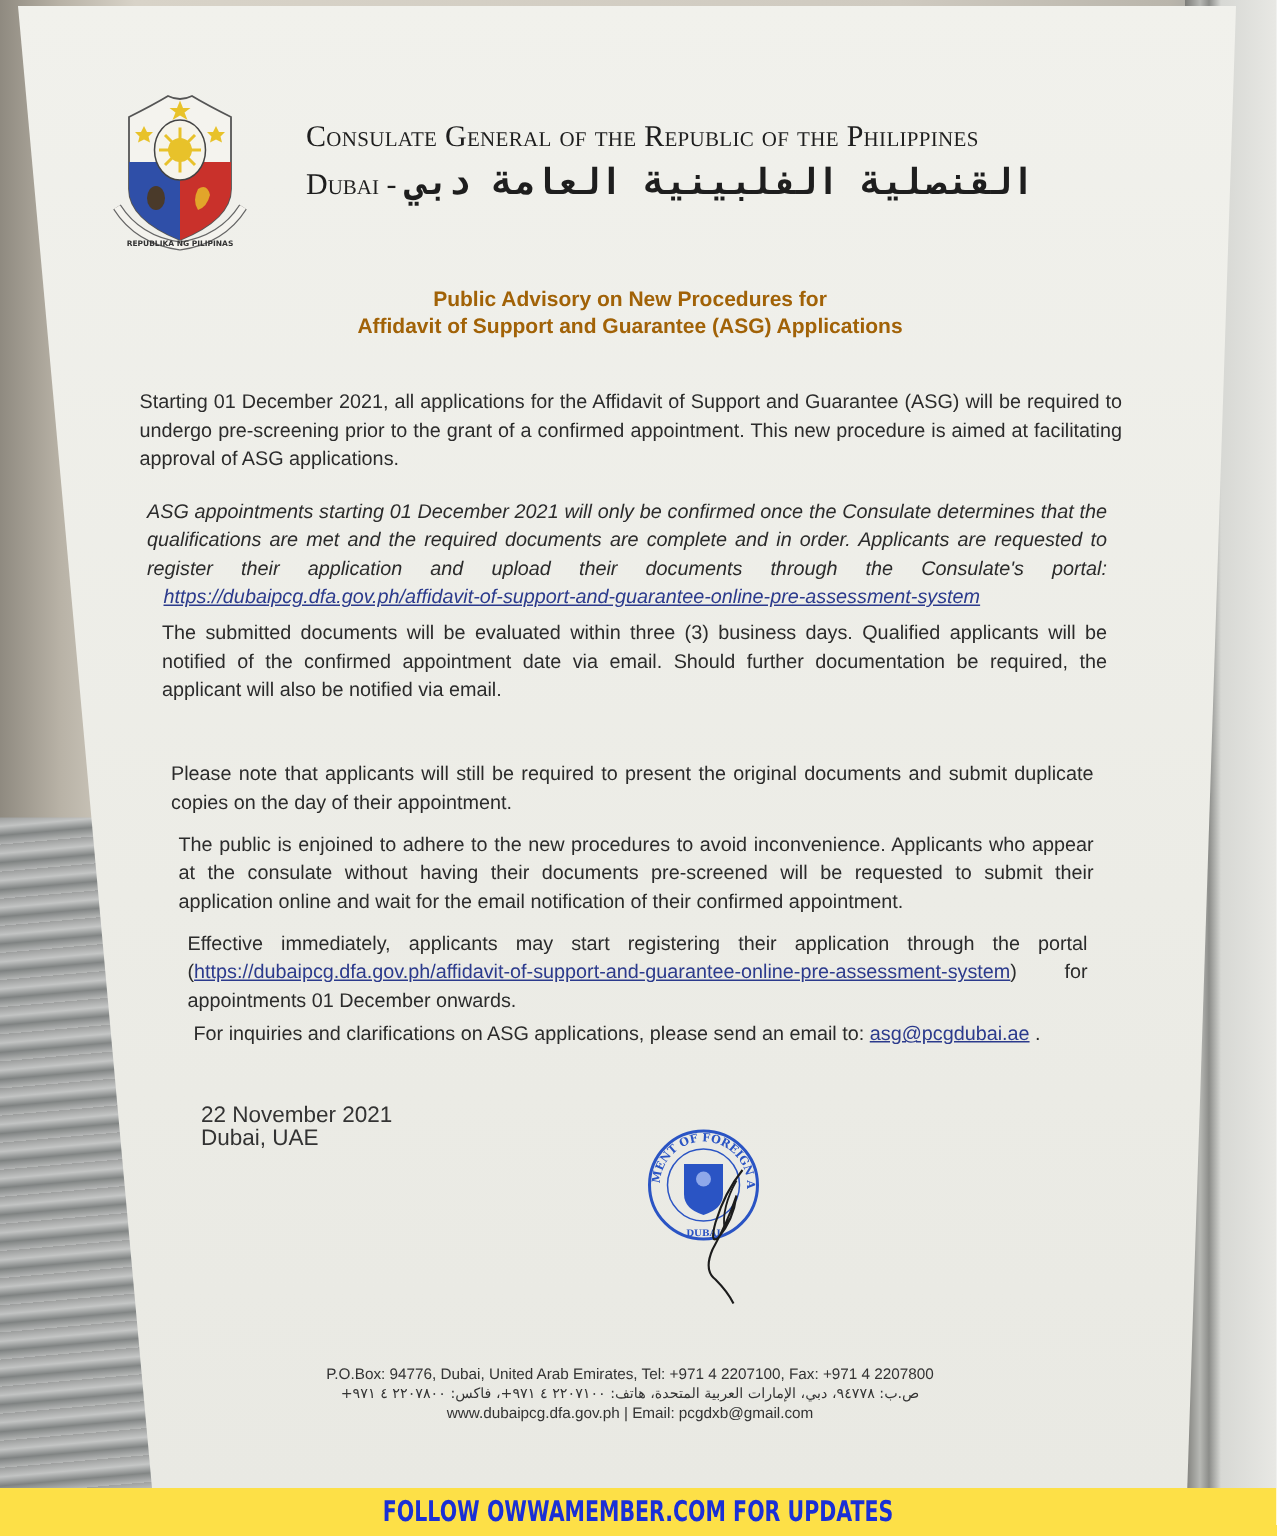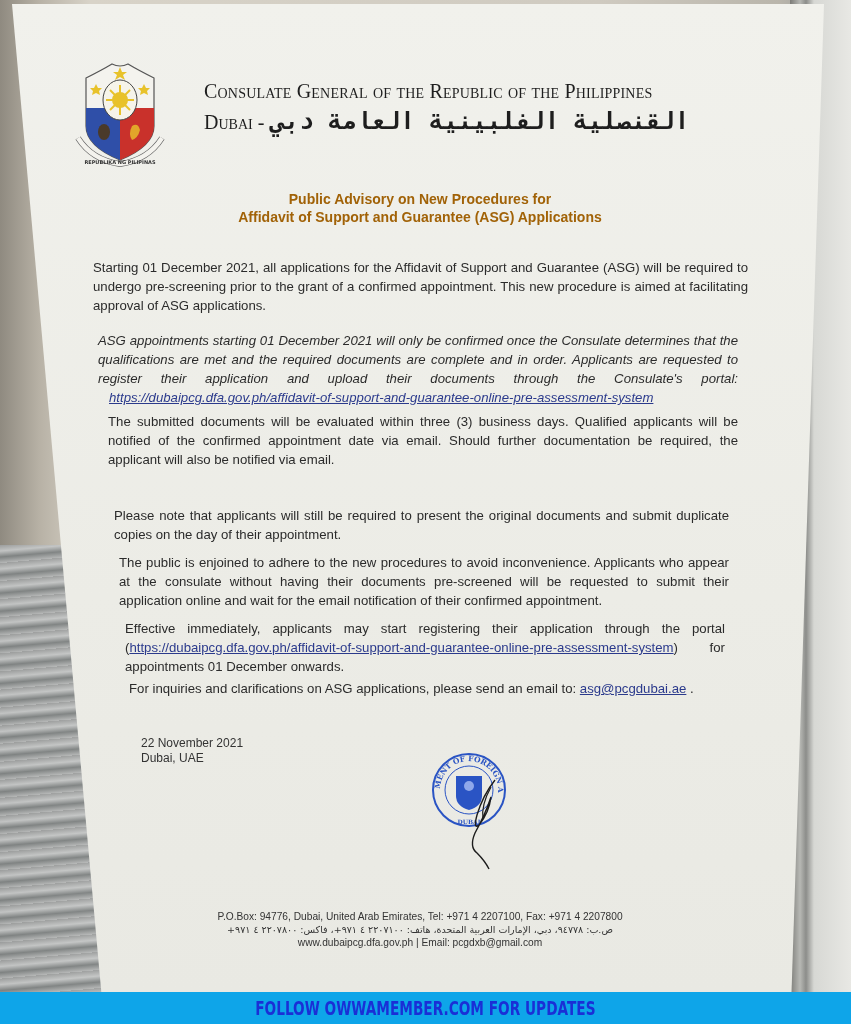--- a/index.html
+++ b/index.html
@@ -62,33 +62,33 @@
 
   .p1 { left: 93px; top: 258px; width: 655px; }
   .p2 { left: 98px; top: 331px; width: 640px; font-style: italic; }
   .p3 { left: 108px; top: 412px; width: 630px; }
   .p4 { left: 114px; top: 506px; width: 615px; }
   .p5 { left: 119px; top: 553px; width: 610px; }
   .p6 { left: 125px; top: 619px; width: 600px; }
   .p7 { left: 129px; top: 679px; width: 600px; }
 
   .date {
-    position: absolute; left: 134px; top: 736px; font-size: 12px; line-height: 15px; color: #333; margin-left: 7px;
+    position: absolute; left: 134px; top: 736px; font-size: 15px; line-height: 15px; color: #333;
   }
   .dfa-seal { position: absolute; left: 430px; top: 750px; width: 78px; height: 80px; }
   .signature { position: absolute; left: 455px; top: 775px; width: 60px; height: 95px; }
 
   .footer {
     position: absolute; left: 185px; top: 910px; width: 470px; text-align: center;
     font-size: 10.2px; line-height: 13px; color: #333;
   }
   .footer .ar { direction: rtl; font-family: "DejaVu Sans", sans-serif; font-size: 9.5px; }
 
   .banner {
-    position: absolute; left: 0; top: 992px; width: 851px; height: 32px; background: #0ea5e9;
+    position: absolute; left: 0; top: 992px; width: 851px; height: 32px; background: #fde047;
     display: flex; align-items: center; justify-content: center;
   }
   .banner span {
     font-family: "DejaVu Sans", sans-serif; font-weight: bold; font-size: 19px;
     color: #1a2fd6; transform: scaleX(0.72); letter-spacing: 0px; white-space: nowrap;
   }
 </style>
 </head>
 <body>
 

